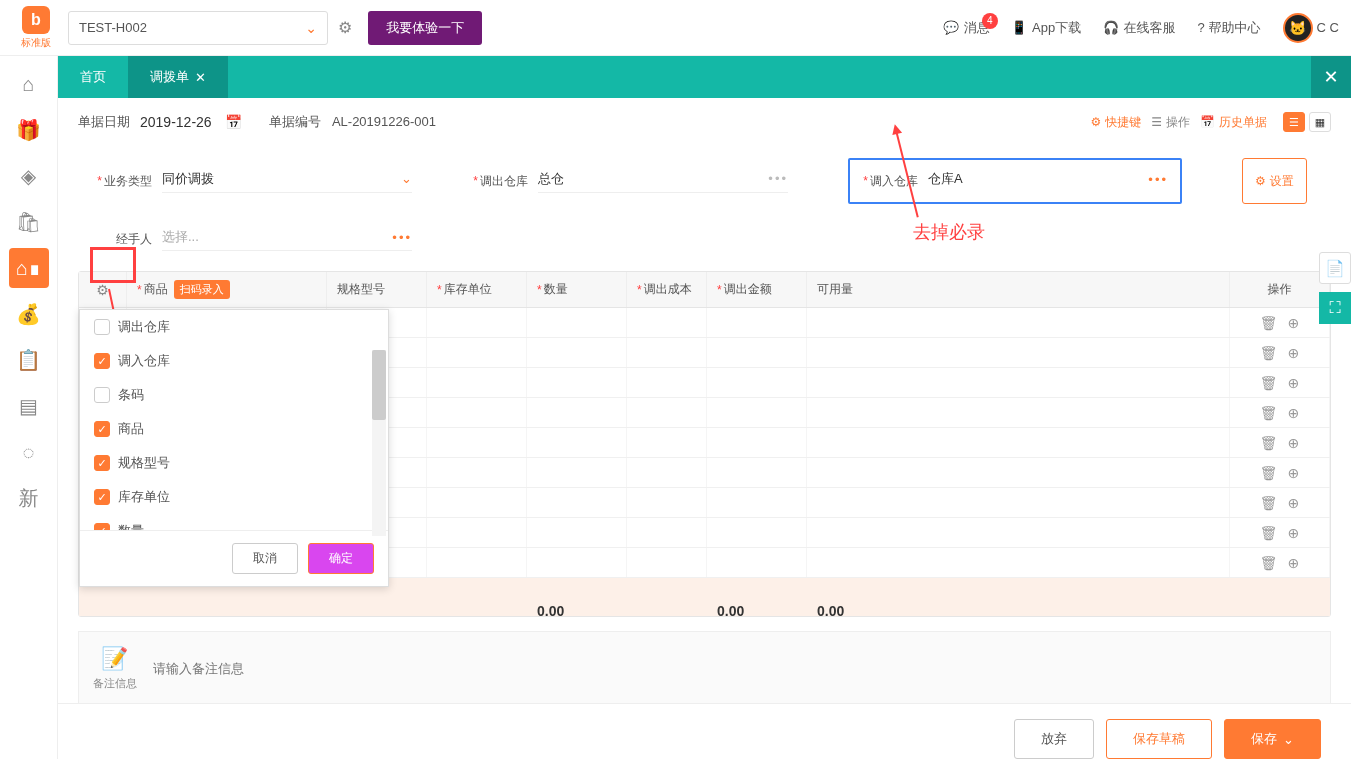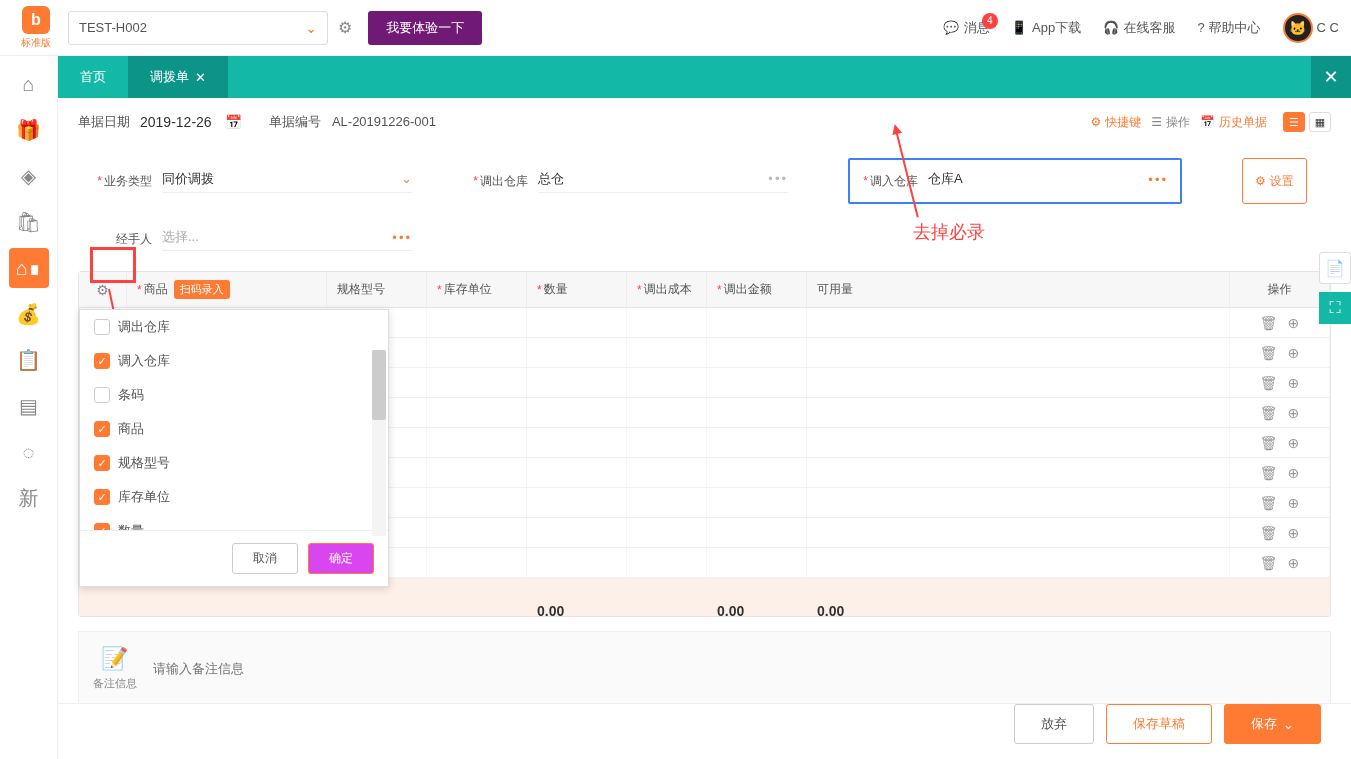--- a/index.html
+++ b/index.html
@@ -110,21 +110,21 @@
 .cp-scroll { position: absolute; right: 2px; top: 40px; bottom: 50px; width: 14px; background: #f4f4f4; }
 .cp-thumb { position: absolute; right: 2px; top: 40px; width: 14px; height: 70px; background: #ccc; border-radius: 2px; }
 
 
 .remarks { margin: 14px 20px; display: flex; gap: 16px; background: #fafafa; border: 1px solid #eee; padding: 14px; align-items: center; }
 .remarks-icon { display: flex; flex-direction: column; align-items: center; gap: 4px; color: #14b8a6; font-size: 22px; }
 .remarks-label { font-size: 11px; color: #888; }
 .remarks-input { flex: 1; border: none; background: transparent; font-size: 13px; color: #aaa; outline: none; }
 
 
-.bottom-bar { position: absolute; bottom: 0; left: 58px; right: 0; height: 56px; background: #fff; border-top: 1px solid #eee; display: flex; align-items: flex-start; justify-content: flex-end; gap: 12px; padding: 0 30px; }
+.bottom-bar { position: absolute; bottom: 0; left: 58px; right: 0; height: 56px; background: #fff; border-top: 1px solid #eee; display: flex; align-items: flex-end; justify-content: flex-end; gap: 12px; padding: 0 30px; }
 .bb-btn { padding: 10px 26px; border-radius: 3px; font-size: 13px; cursor: pointer; }
 .bb-discard { border: 1px solid #ccc; color: #555; background: #fff; }
 .bb-draft { border: 1px solid #ff7a33; color: #ff7a33; background: #fff; }
 .bb-save { border: 1px solid #ff7a33; background: #ff7a33; color: #fff; display: flex; align-items: center; gap: 6px; }
 
 
 .right-rail { position: absolute; right: 0; top: 252px; display: flex; flex-direction: column; gap: 8px; }
 .rr-btn { width: 32px; height: 32px; display: flex; align-items: center; justify-content: center; font-size: 16px; cursor: pointer; }
 .rr-doc { border: 1px solid #ddd; background: #fff; color: #888; border-radius: 3px; }
 .rr-expand { background: #14b8a6; color: #fff; }

